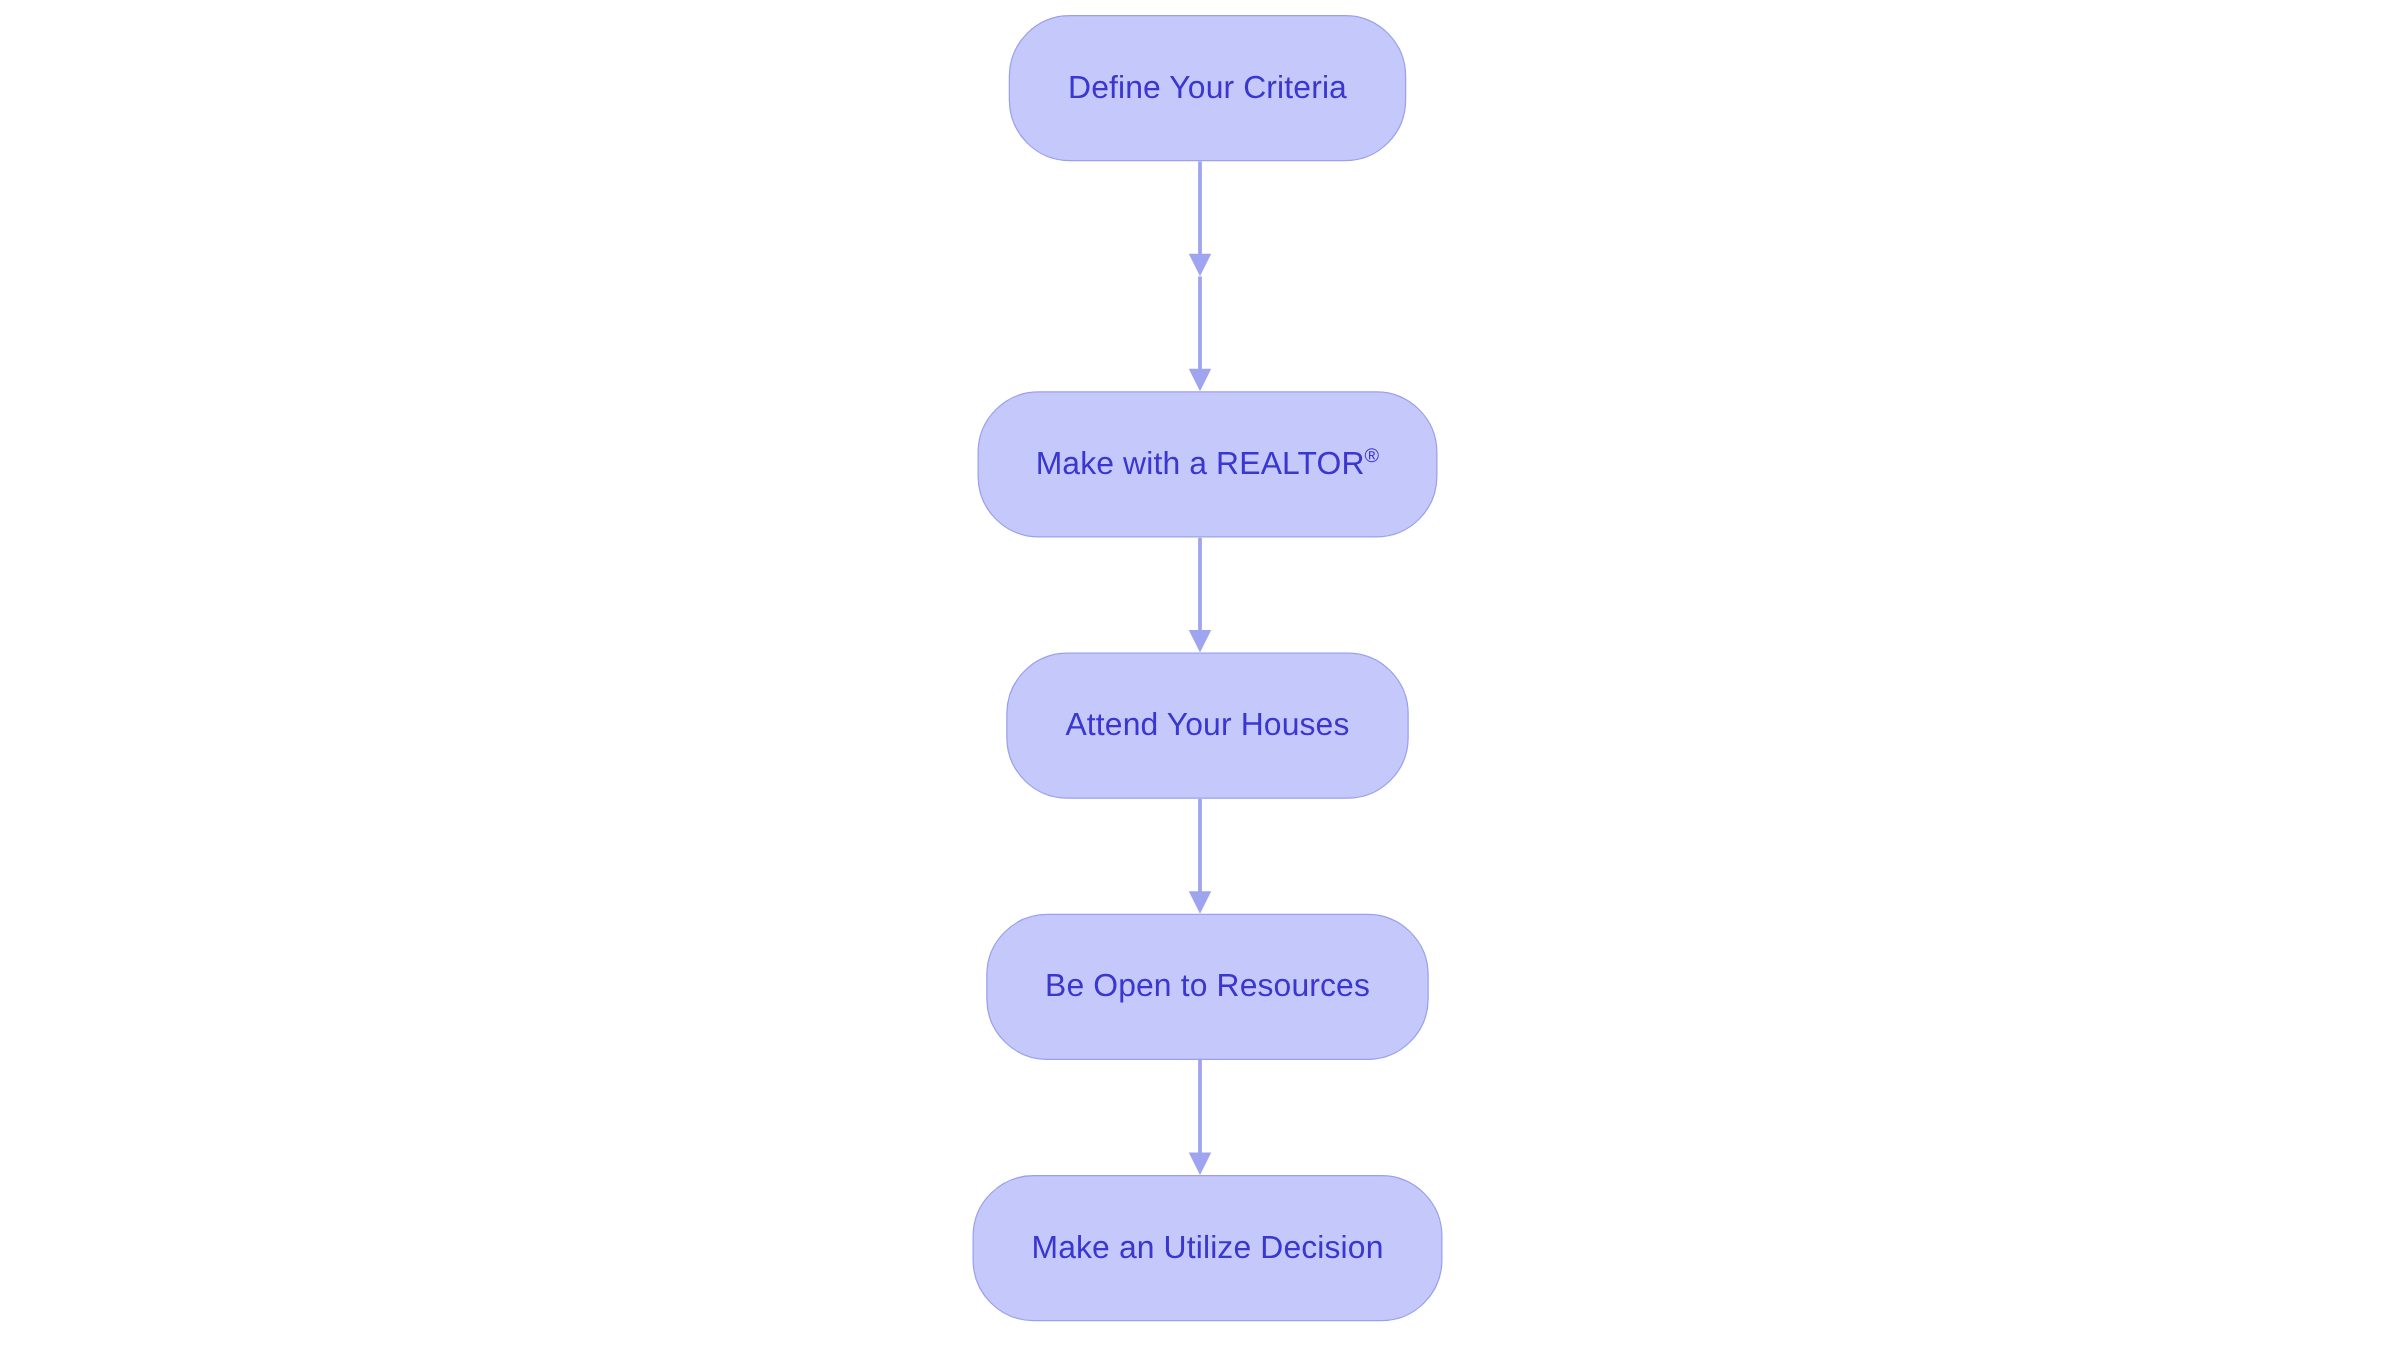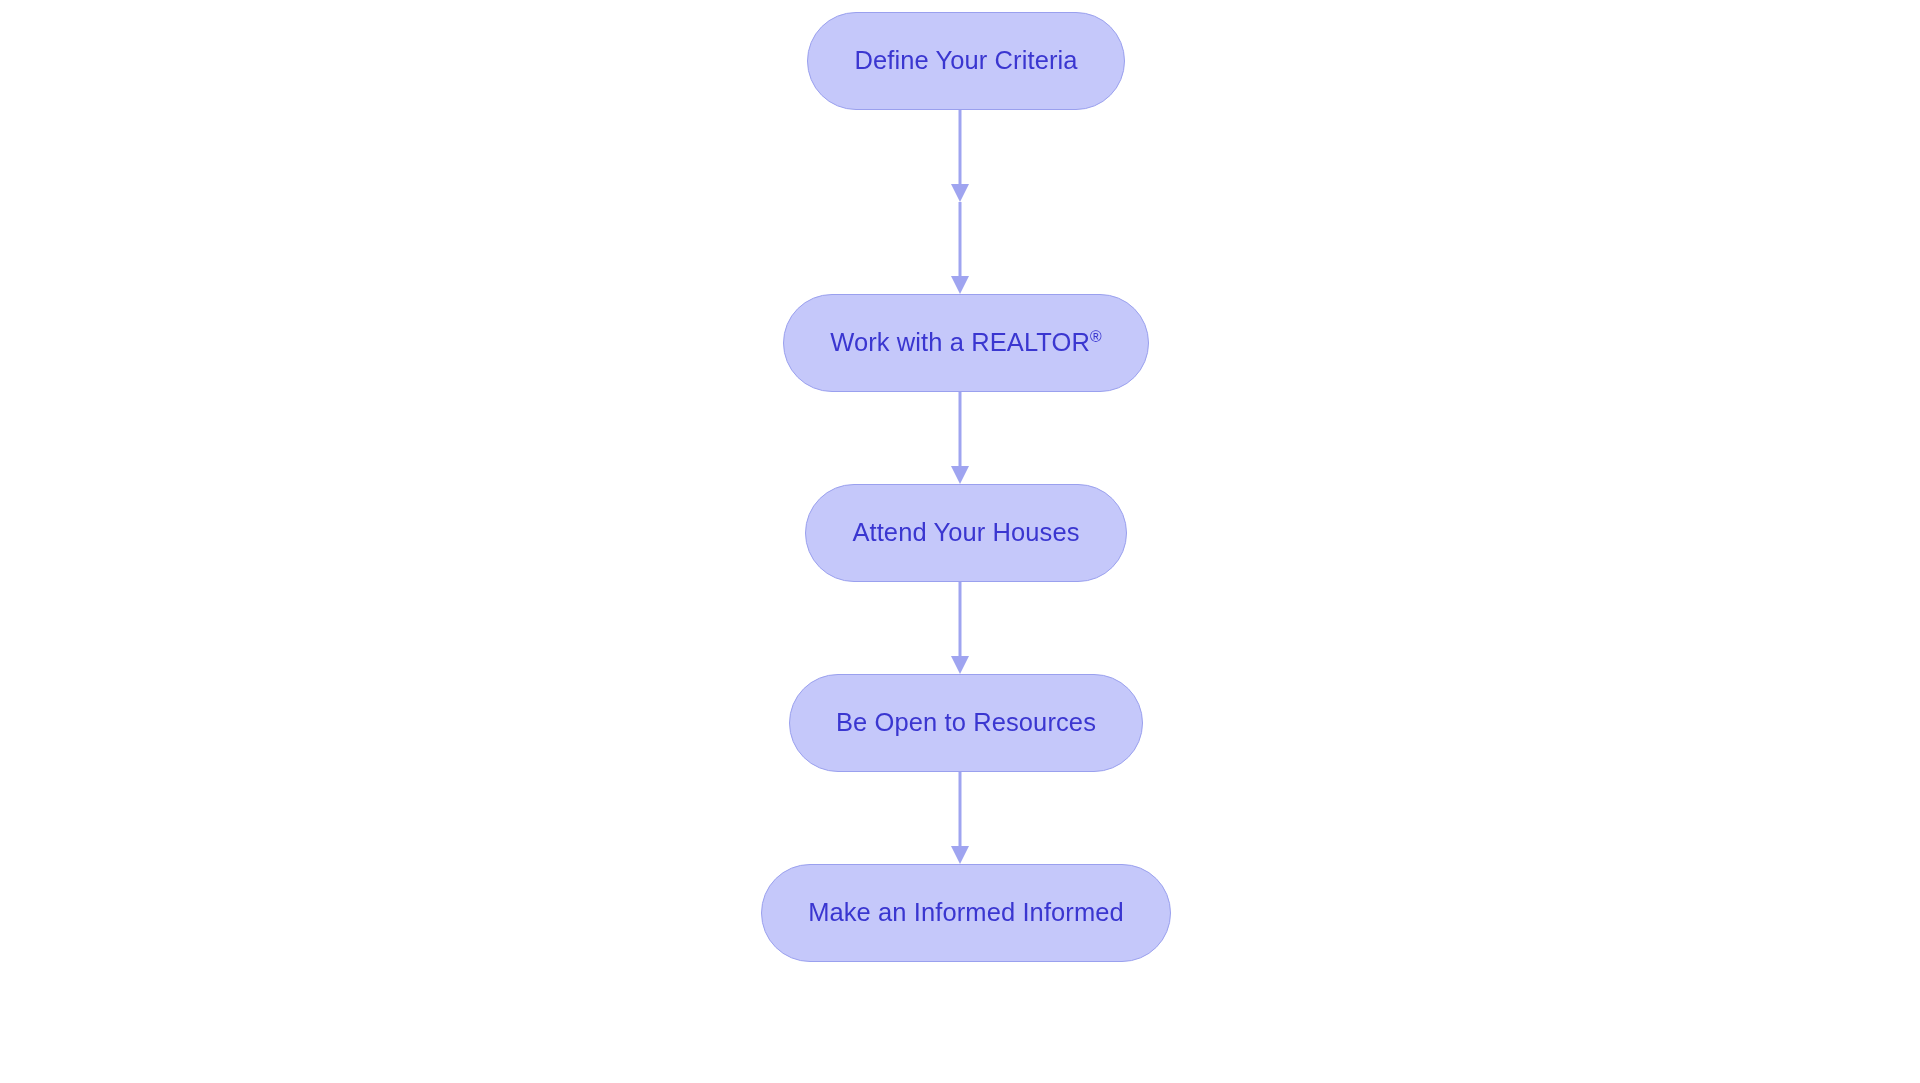--- a/index.html
+++ b/index.html
@@ -30,21 +30,21 @@
     width: 1920px;
     height: 1083px;
     display: flex;
     flex-direction: column;
     align-items: center;
   }
 
   
   .node {
     box-sizing: border-box;
-    height: 98px;
+    height: 117px;
     display: flex;
     align-items: center;
     justify-content: center;
     padding: 0 46px;
     background: #c5c8fa;
     border: 1px solid #9aa0ee;
     border-radius: 49px;
     white-space: nowrap;
     margin-left: 12px;
   }
@@ -90,21 +90,21 @@
       <polygon points="10,92 1,74 19,74" fill="#9fa4f0"></polygon>
     </svg>
 
 
     <svg class="connector" viewBox="0 0 20 92">
       <line x1="10" y1="0" x2="10" y2="76" stroke="#9fa4f0" stroke-width="3"></line>
       <polygon points="10,92 1,74 19,74" fill="#9fa4f0"></polygon>
     </svg>
 
     <div class="node">
-      <span class="node-label"><span>Work with a REALTOR</span><sup>®</sup></span>
+      <span class="node-label"><span>Make with a REALTOR</span><sup>®</sup></span>
     </div>
 
     <svg class="connector" viewBox="0 0 20 92">
       <line x1="10" y1="0" x2="10" y2="76" stroke="#9fa4f0" stroke-width="3"></line>
       <polygon points="10,92 1,74 19,74" fill="#9fa4f0"></polygon>
     </svg>
 
     <div class="node">
       <span class="node-label">Attend Your Houses</span>
     </div>
@@ -117,17 +117,17 @@
     <div class="node">
       <span class="node-label">Be Open to Resources</span>
     </div>
 
     <svg class="connector" viewBox="0 0 20 92">
       <line x1="10" y1="0" x2="10" y2="76" stroke="#9fa4f0" stroke-width="3"></line>
       <polygon points="10,92 1,74 19,74" fill="#9fa4f0"></polygon>
     </svg>
 
     <div class="node">
-      <span class="node-label">Make an Informed Informed</span>
+      <span class="node-label">Make an Utilize Decision</span>
     </div>
 
   </div>
 </div>
 
 </body></html>

